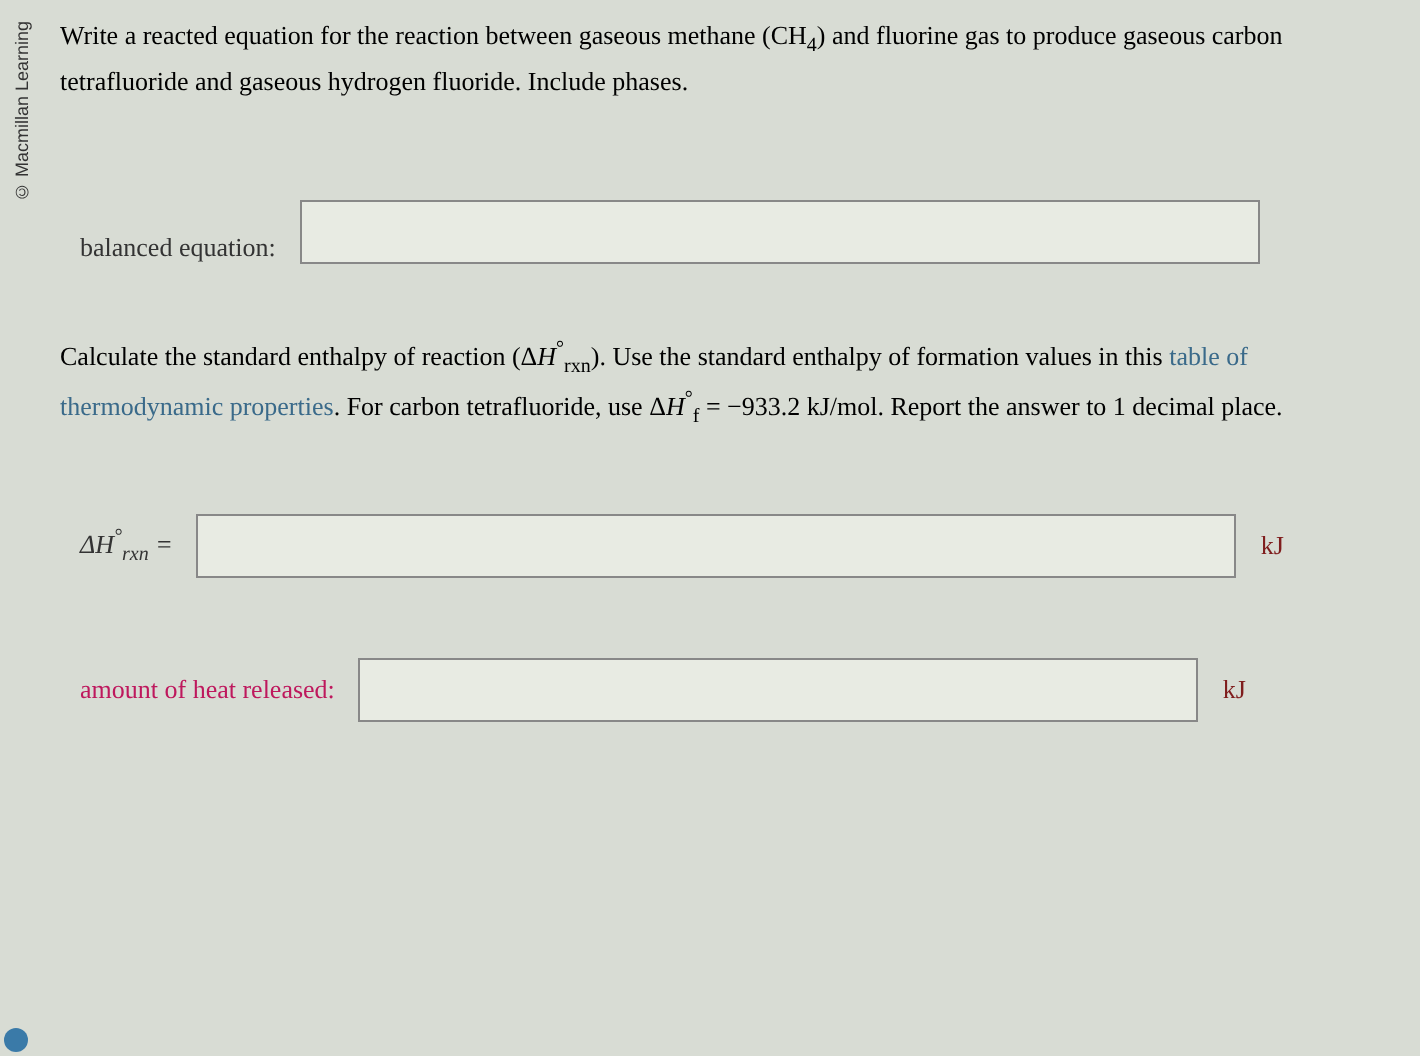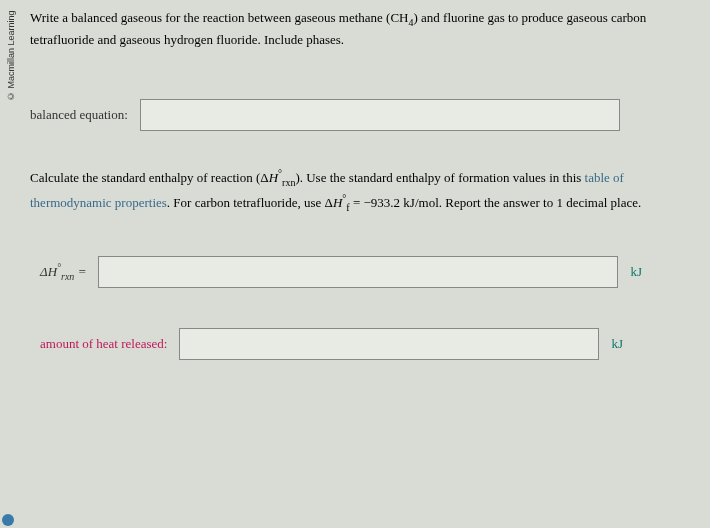--- a/index.html
+++ b/index.html
@@ -57,30 +57,30 @@
       background: #e8ebe3;
       padding: 4px 8px;
       font-size: 13px;
       font-family: inherit;
     }
     .field-input.wide { max-width: 480px; }
     .field-input.mid { max-width: 520px; }
     .unit {
       font-size: 13px;
       margin-left: 12px;
-      color: #0f766e;
+      color: #7f1d1d;
     }
     .link-text { color: #3a6a8a; }
     .section-text {
       font-size: 13px;
       line-height: 1.6;
       margin-bottom: 40px;
       color: #000;
     }
-    .row-eq { margin-bottom: 35px; }
+    .row-eq { margin-left: 10px; margin-bottom: 35px; align-items: flex-end; }
     .row-dh { margin-left: 10px; margin-bottom: 40px; }
     .row-heat { margin-left: 10px; margin-bottom: 10px; }
     .dh-label { font-style: italic; font-family: Liberation Serif, serif; }
     .heat-label { color: #be185d; }
     .dot {
       position: absolute;
       bottom: 2px;
       left: 2px;
       width: 12px;
       height: 12px;
@@ -89,21 +89,21 @@
     }
   </style>
 </head>
 <body>
 
 <div class="vertical-label">© Macmillan Learning</div>
 
 <div class="content">
 
   <div class="question-text">
-    <span>Write a balanced gaseous for the reaction between gaseous methane (CH</span><span class="sub">4</span><span>) and fluorine gas to produce gaseous carbon tetrafluoride and gaseous hydrogen fluoride. Include phases.</span>
+    <span>Write a reacted equation for the reaction between gaseous methane (CH</span><span class="sub">4</span><span>) and fluorine gas to produce gaseous carbon tetrafluoride and gaseous hydrogen fluoride. Include phases.</span>
   </div>
 
   <div class="field-row row-eq">
     <span class="field-label">balanced equation:</span>
     <input type="text" class="field-input wide" style="">
   </div>
 
   <div class="section-text">
     <span>Calculate the standard enthalpy of reaction (Δ</span><span style="font-style:italic">H</span><span class="sup">°</span><span class="sub">rxn</span><span>). Use the standard enthalpy of formation values in this </span><span class="link-text">table of thermodynamic properties</span><span>. For carbon tetrafluoride, use Δ</span><span style="font-style:italic">H</span><span class="sup">°</span><span class="sub">f</span><span> = −933.2 kJ/mol. Report the answer to 1 decimal place.</span>
   </div>

